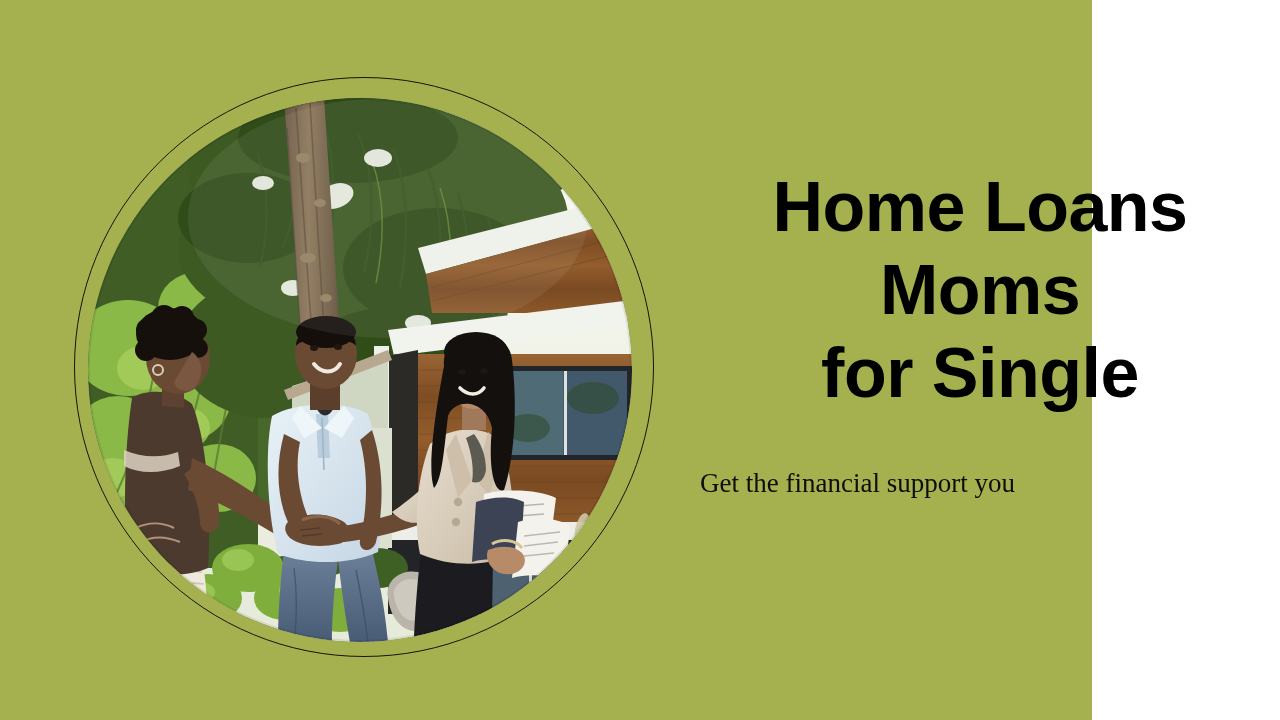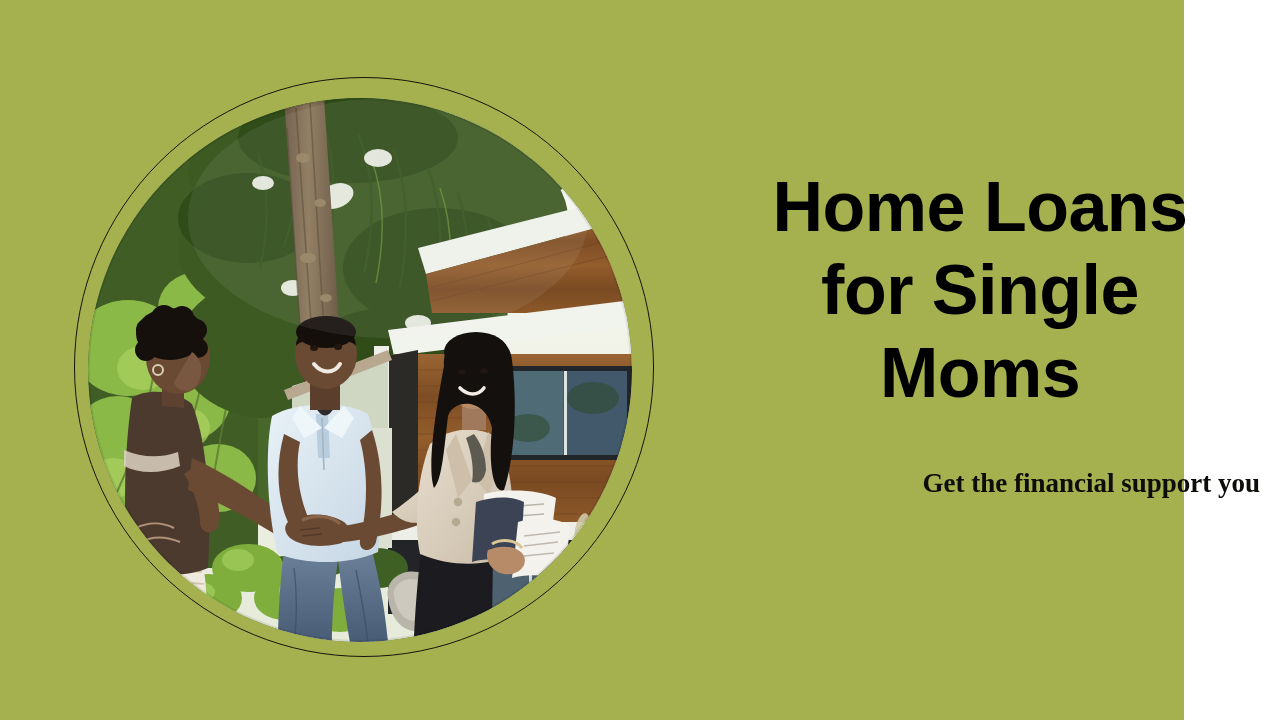--- a/index.html
+++ b/index.html
@@ -1,21 +1,21 @@
 <!DOCTYPE html>
 <html><head>
 <meta charset="utf-8">
 <style>
   * { margin:0; padding:0; box-sizing:border-box; }
   html, body {
     width:1280px; height:720px; overflow:hidden;
     font-family:"Liberation Sans", sans-serif;
   }
   #slide {
-    position:relative; width:1184px; height:720px;
+    position:relative; width:1092px; height:720px;
     background:#a5b04f;
   }
 
   
   #outline-ring {
     position:absolute;
     left:74px; top:77px;
     width:580px; height:580px;
     border-radius:50%;
     border:1.6px solid #15150c;
@@ -50,24 +50,24 @@
     font-size:70px;
     line-height:83px;
     letter-spacing:-0.5px;
   }
   #headline .hl-line { display:block; }
 
   #subhead {
     position:absolute;
     left:0; top:455px;
     width:560px;
-    text-align:right;
+    text-align:left;
     color:#0d0d0a;
     font-family:"Liberation Serif", serif;
-    font-weight:bold;
+    font-weight:normal;
     font-size:27px;
     line-height:56px;
   }
   #subhead .sub-line { display:block; }
 </style>
 </head>
 <body>
 
 <div id="slide" style="background: rgb(165, 176, 79);">
 
@@ -409,22 +409,22 @@
         <ellipse cx="300" cy="120" rx="200" ry="120" fill="#ffffff" opacity="0.07"></ellipse>
         <circle cx="272" cy="272" r="271" fill="none" stroke="#000000" stroke-opacity="0.08" stroke-width="2"></circle>
       </g>
     </svg>
   </div>
 
   <div id="text-col">
 
     <h1 id="headline" style="color: rgb(0, 0, 0);">
       <span class="hl-line">Home Loans</span>
+      <span class="hl-line">Moms</span>
       <span class="hl-line">for Single</span>
-      <span class="hl-line">Moms</span>
     </h1>
 
     <p id="subhead" style="color: rgb(13, 13, 10);">
       <span class="sub-line">Get the financial support you</span>
     </p>
 
   </div>
 </div>
 
 </body></html>

